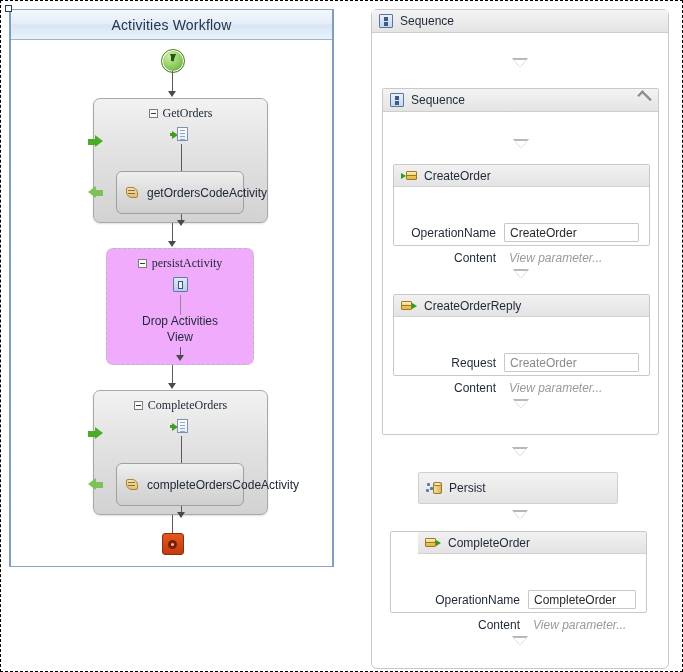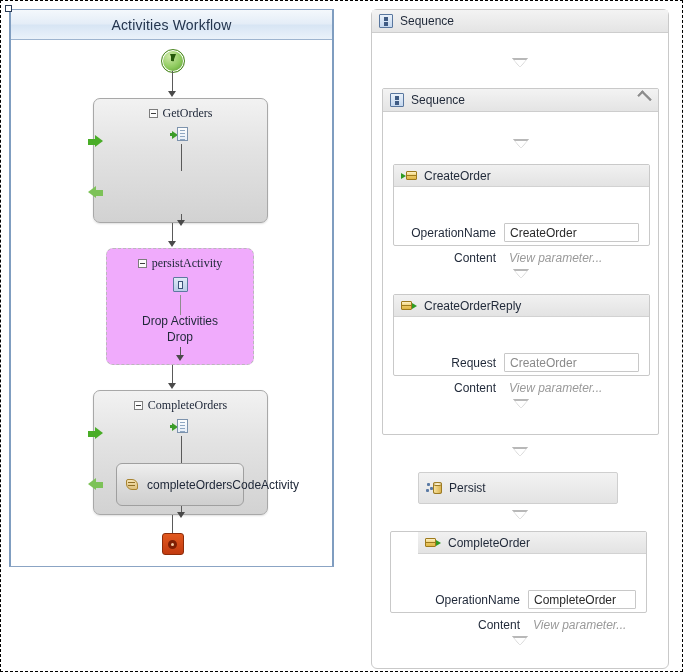--- a/index.html
+++ b/index.html
@@ -334,20 +334,24 @@
         </div>
         <div class="mini-ico" style="top:28px;">
           <div class="ico-recv">
               <span class="gstem"></span>
               <span class="garr"></span>
               <span class="sheet"></span>
             </div>
         </div>
         <div class="vline" style="top:45px;height:27px;background:#5a5a5a;"></div>
 
+        <div class="code-act" style="left:22px;top:72px;width:128px;height:43px;">
+          <span class="ico-scroll"></span>
+          <span class="label">getOrdersCodeActivity</span>
+        </div>
 
         <div class="side-arrow right" style="left:-6px;top:36px;">
           <span class="bar"></span>
             <span class="tri"></span>
         </div>
         <div class="side-arrow left" style="left:-6px;top:87px;">
           <span class="bar"></span>
             <span class="tri"></span>
         </div>
 
@@ -361,21 +365,21 @@
       <div class="act-box dashed" style="left:95px;top:207px;width:148px;height:117px;">
         <div class="act-hdr">
           <span class="collapse-sq"></span>
           <span>persistActivity</span>
         </div>
         <div class="mini-ico" style="top:28px;margin-left:-7px;">
           <div class="ico-persist"></div>
         </div>
         <div class="vline" style="top:46px;height:20px;background:#8d8d8d;"></div>
         <div class="drop-text" style="top:64px;">Drop Activities</div>
-        <div class="drop-text" style="top:80px;">Drop</div>
+        <div class="drop-text" style="top:80px;">View</div>
         <div class="vline" style="top:98px;height:10px;"></div>
         <div class="arrow-dn" style="top:106px;"></div>
       </div>
 
       <div class="vline" style="top:324px;height:20px;"></div>
       <div class="arrow-dn" style="top:342px;"></div>
 
       <div class="act-box" style="left:82px;top:349px;width:175px;height:125px;">
         <div class="act-hdr">
           <span class="collapse-sq"></span>

